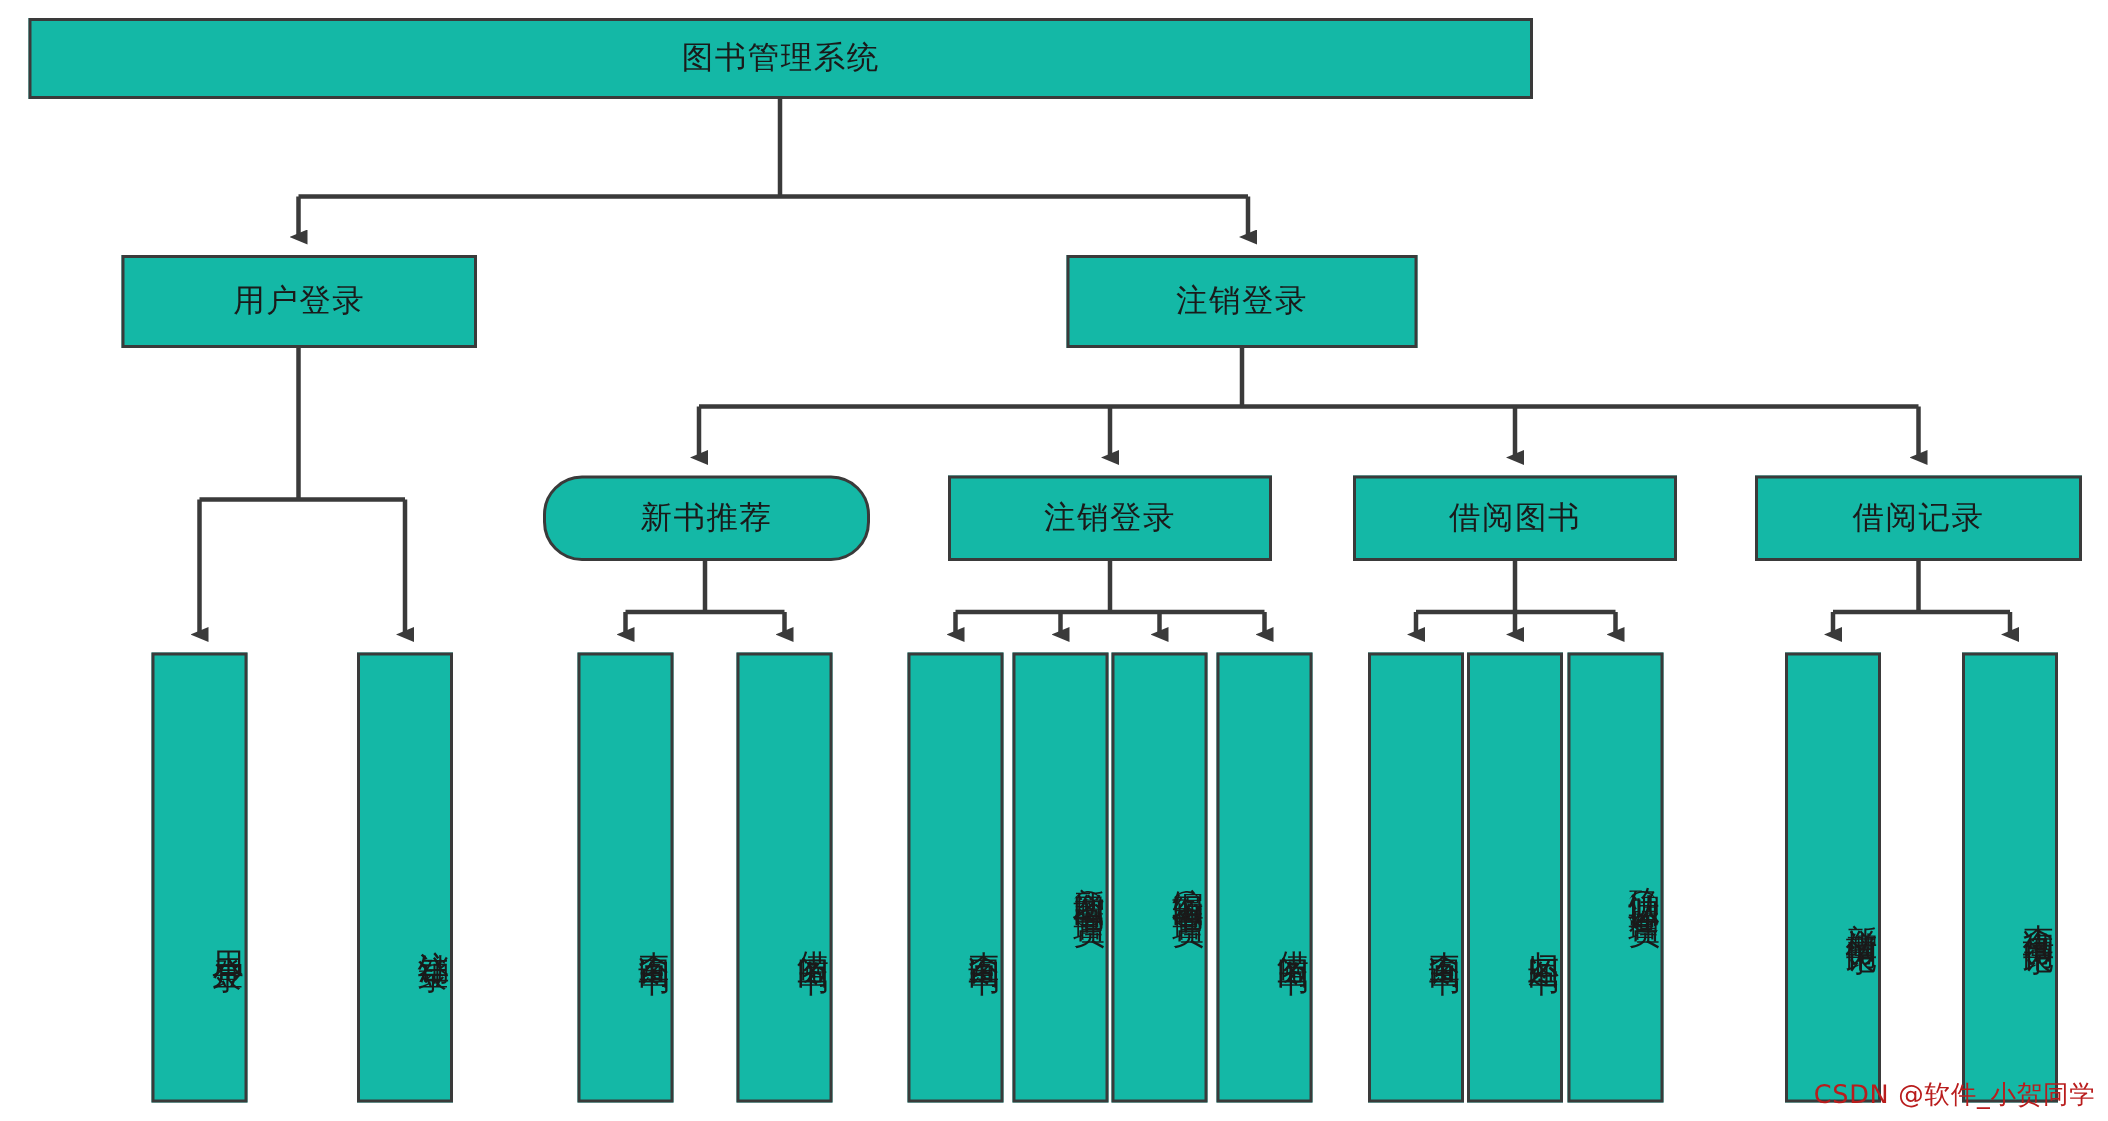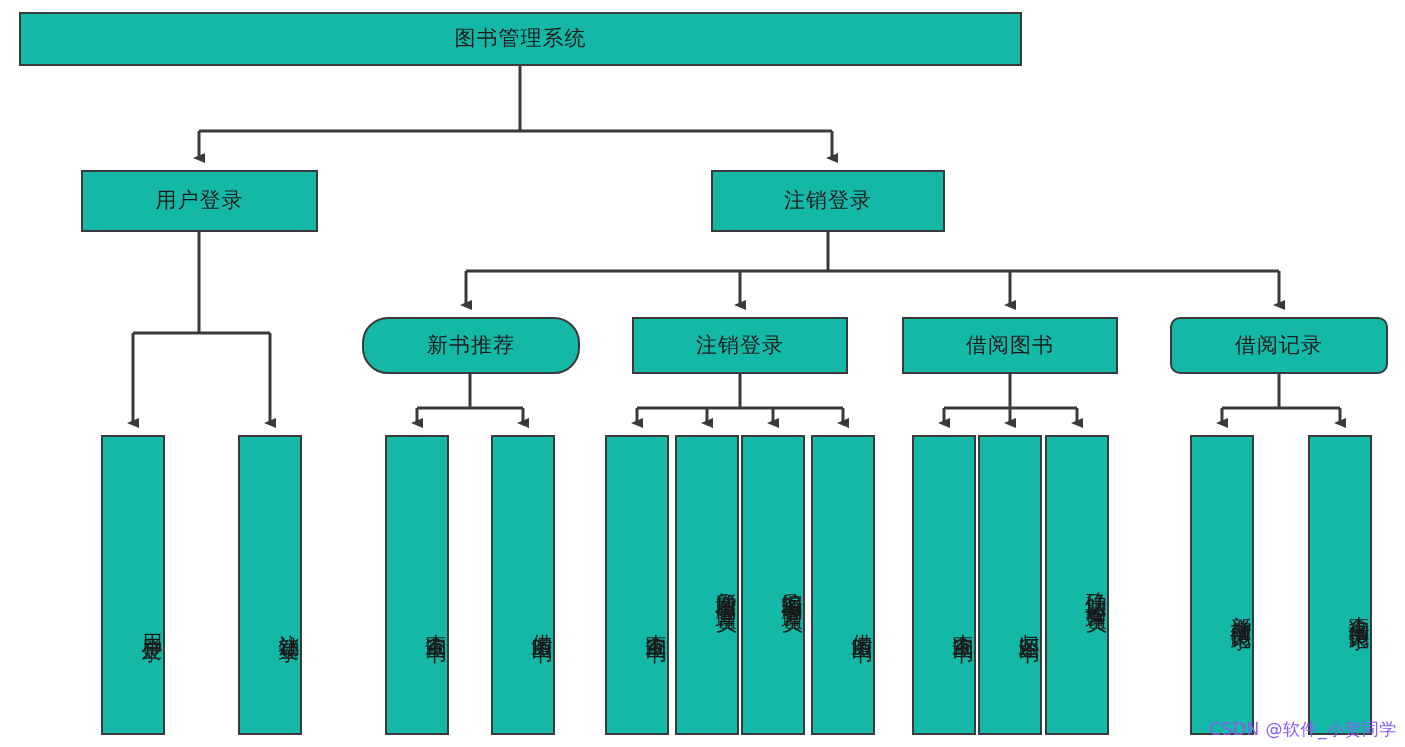--- a/index.html
+++ b/index.html
@@ -49,21 +49,21 @@
     top: 0;
     width: 1405px;
     height: 747px;
     pointer-events: none;
   }
   .wm {
     position: absolute;
     right: 8px;
     bottom: 6px;
     font-size: 17px;
-    color: #8b5cf6;
+    color: #b91c1c;
     letter-spacing: 0.5px;
     white-space: nowrap;
   }
 </style>
 </head>
 <body>
 
 <div id="canvas">
 
   <svg class="edge-svg" viewBox="0 0 1405 747">
@@ -117,21 +117,21 @@
   </svg>
 
   <div class="node horiz" style="left:19px; top:12px; width:1003px; height:54px;">图书管理系统</div>
 
   <div class="node horiz" style="left:81px; top:170px; width:237px; height:62px;">用户登录</div>
   <div class="node horiz" style="left:711px; top:170px; width:234px; height:62px;">注销登录</div>
 
   <div class="node horiz" style="left:362px; top:317px; width:218px; height:57px;border-radius:26px;">新书推荐</div>
   <div class="node horiz" style="left:632px; top:317px; width:216px; height:57px;">注销登录</div>
   <div class="node horiz" style="left:902px; top:317px; width:216px; height:57px;">借阅图书</div>
-  <div class="node horiz" style="left:1170px; top:317px; width:218px; height:57px;border-radius:10px;">借阅记录</div>
+  <div class="node horiz" style="left:1170px; top:317px; width:218px; height:57px;">借阅记录</div>
 
   <div class="node vert" style="left:101px; top:435px; width:64px; height:300px; padding-top:76px;">用户登录</div>
   <div class="node vert" style="left:238px; top:435px; width:64px; height:300px; padding-top:76px;">注销登录</div>
 
   <div class="node vert" style="left:385px; top:435px; width:64px; height:300px; padding-top:76px;">查询图书</div>
   <div class="node vert" style="left:491px; top:435px; width:64px; height:300px; padding-top:76px;">借阅图书</div>
 
   <div class="node vert" style="left:605px; top:435px; width:64px; height:300px; padding-top:76px;">查询图书</div>
   <div class="node vert tall" style="left:675px; top:435px; width:64px; height:300px;">新增图书（管理员）</div>
   <div class="node vert tall" style="left:741px; top:435px; width:64px; height:300px;">编辑图书（管理员）</div>

